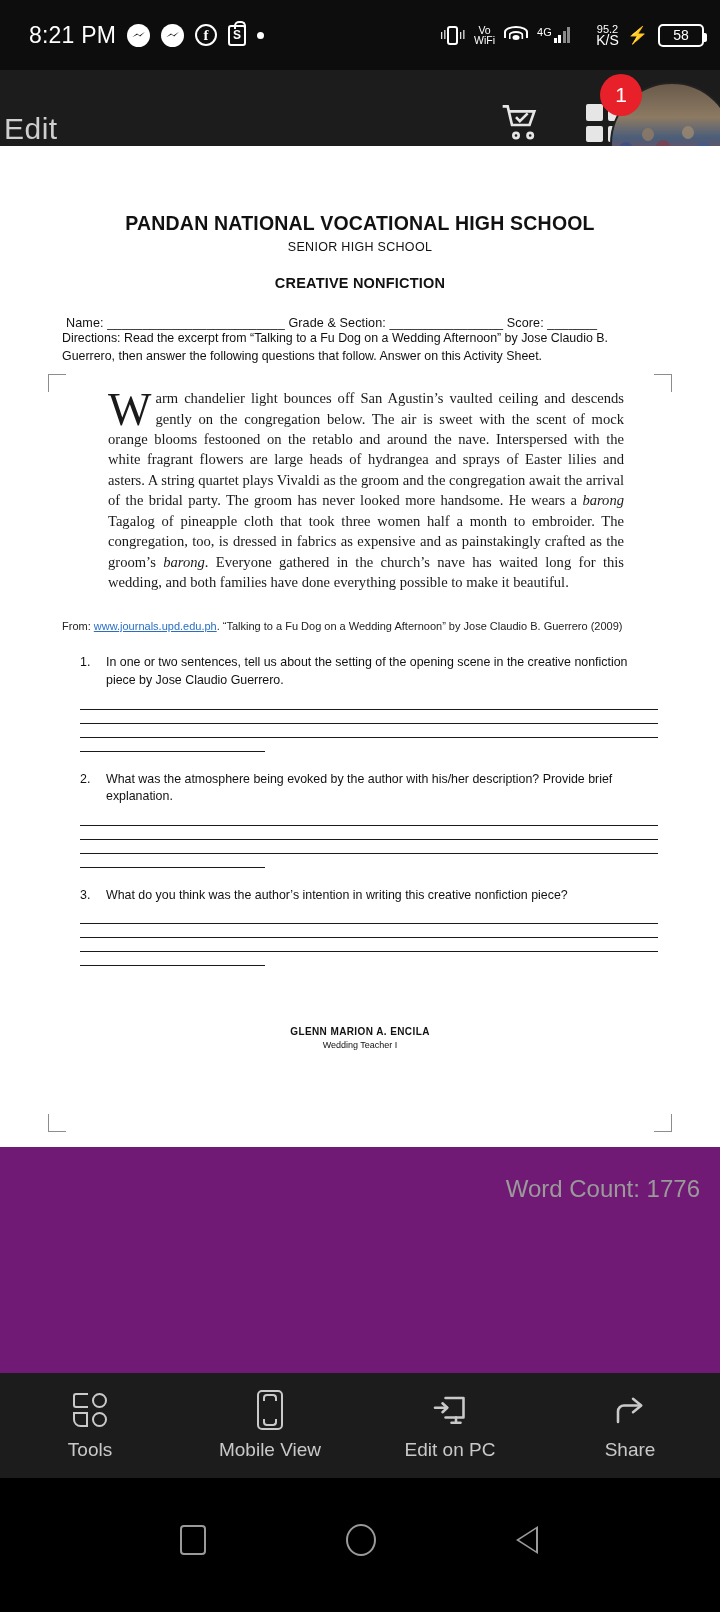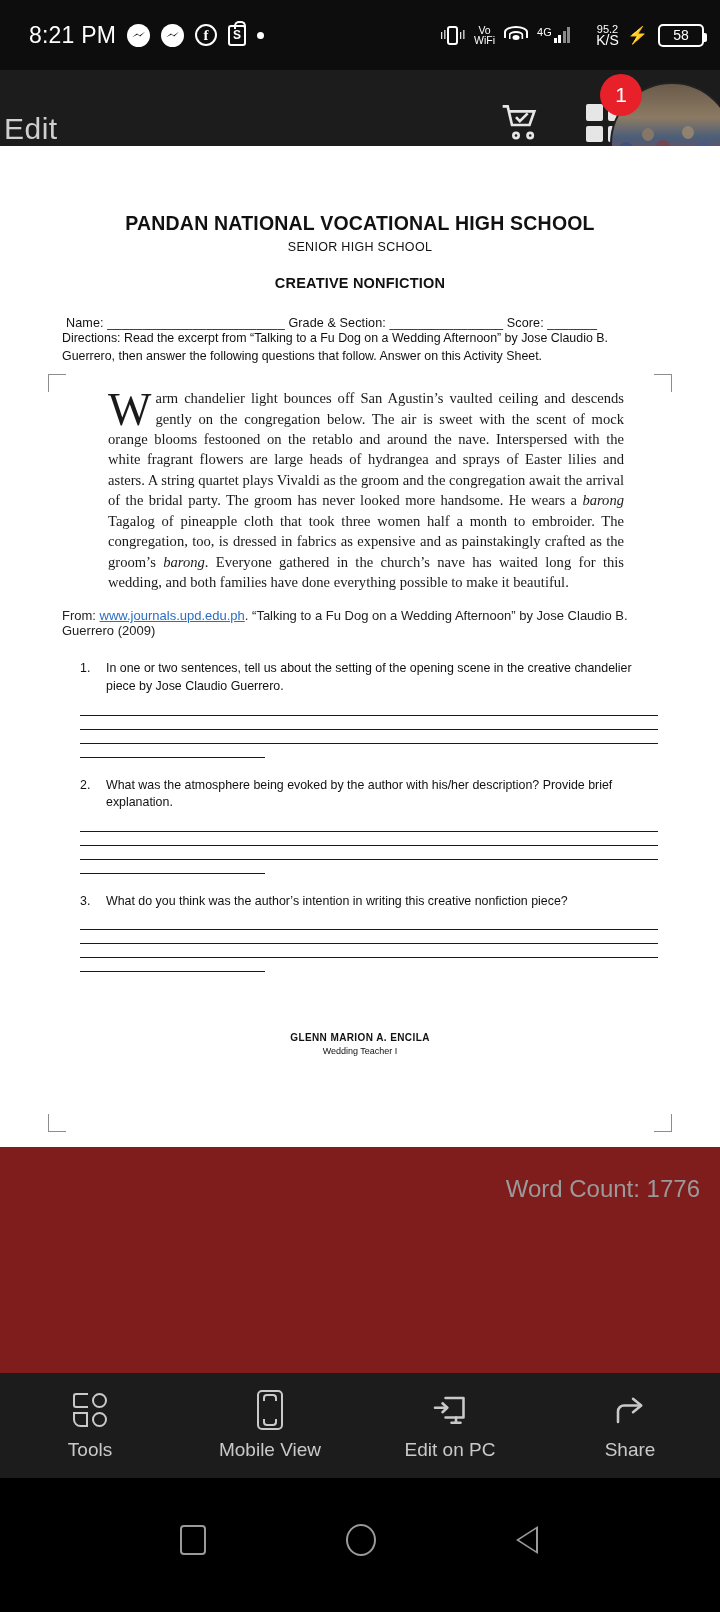--- a/index.html
+++ b/index.html
@@ -103,37 +103,37 @@
     font-family:"Liberation Serif", serif;
     font-size:14.6px; line-height:1.40; text-align:justify;
     margin:23px 34px 0 46px; color:#1a1a1a;
   }
   .excerpt .dropcap{
     float:left; font-size:46px; line-height:.80; padding:4px 3px 0 0; margin-right:1px;
     font-family:"Liberation Serif", serif;
   }
   .excerpt em{ }
 
-  .source{ font-size:13px; margin-top:16px; color:#222; }
+  .source{ font-size:11px; margin-top:28px; color:#222; }
   .source a{ color:#2a6ec4; text-decoration:underline; }
 
   .qlist{ margin-top:22px; }
   .q{ display:flex; gap:12px; font-size:12.4px; line-height:1.42; padding-left:18px; }
   .q .num{ width:14px; flex:none; }
   .lines{ margin:6px 0 0 18px; }
   .lines .ln{ border-bottom:1.4px solid #1a1a1a; height:14px; }
   .lines .ln.short{ width:185px; }
   .qblock{ margin-bottom:19px; }
 
   .sig{ text-align:center; margin-top:60px; }
   .sig .nm{ font-size:10px;font-weight:700;letter-spacing:.4px; }
   .sig .rl{ font-size:9px;margin-top:3px; }
 
   
-  .blackpane{ background:#7f1d1d; height:226px; position:relative; }
+  .blackpane{ background:#701a75; height:226px; position:relative; }
   .wordcount{ position:absolute; right:20px; top:28px; color:#9a9a9a; font-size:24px; }
 
   
   .bottomnav{ height:105px;background:#1c1c1c;display:flex;align-items:center; }
   .bn{ flex:1; display:flex;flex-direction:column;align-items:center;justify-content:center;gap:9px;color:#c9c9c9;}
   .bn .lbl{ font-size:19px; }
   .bn-ic{ height:40px;display:flex;align-items:center;justify-content:center; }
   .toolsic{ width:34px;height:34px;display:grid;grid-template-columns:1fr 1fr;gap:4px;}
   .toolsic i{ border:2.4px solid #c9c9c9; display:block; }
   .toolsic i:nth-child(1){ border-radius:3px 0 0 3px;border-right:none;}
@@ -263,21 +263,21 @@
 
     <div class="source">
       <span>From: </span><a href="#">www.journals.upd.edu.ph</a><span>. “Talking to a Fu Dog on a Wedding Afternoon” by Jose Claudio B. Guerrero (2009)</span>
     </div>
 
     <div class="qlist">
 
       <div class="qblock">
         <div class="q">
           <span class="num">1.</span>
-          <span>In one or two sentences, tell us about the setting of the opening scene in the creative chandelier piece by Jose Claudio Guerrero.</span>
+          <span>In one or two sentences, tell us about the setting of the opening scene in the creative nonfiction piece by Jose Claudio Guerrero.</span>
         </div>
         <div class="lines">
           <div class="ln"></div>
             <div class="ln"></div>
             <div class="ln"></div>
             <div class="ln short"></div>
         </div>
       </div>
 
       <div class="qblock">

